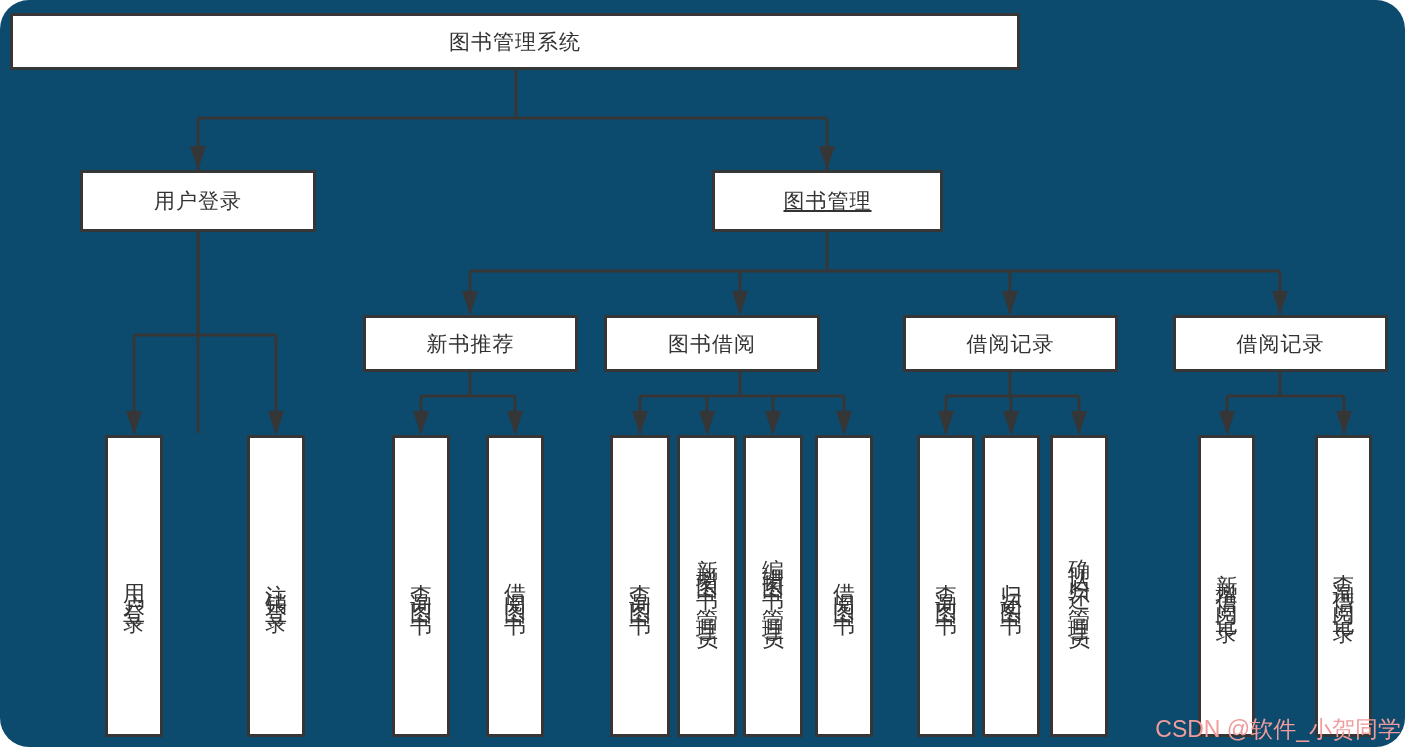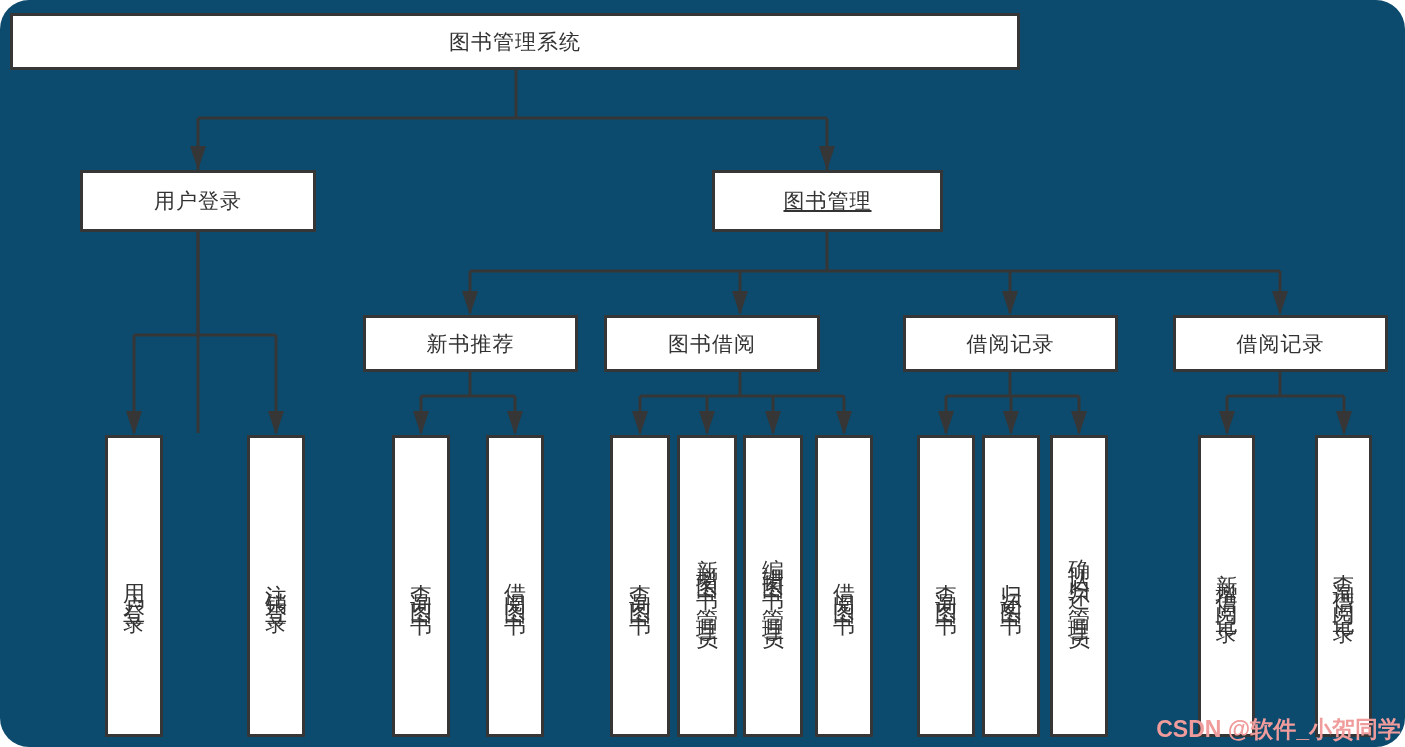--- a/index.html
+++ b/index.html
@@ -32,21 +32,20 @@
   }
   .leaf{top:435px;width:58px;height:302px;}
   .watermark{
     position:absolute;
     right:4px;bottom:2px;
     font-size:23px;
     color:#F09C9C;
     letter-spacing:0;
     z-index:2;
     white-space:nowrap;
-    font-weight:bold;
   }
 </style>
 </head>
 <body>
 
 <div class="canvas">
 
   <svg class="wires" width="1405" height="747" viewBox="0 0 1405 747">
     <g stroke="#363636" stroke-width="3" fill="none">
       <path d="M516 70 V118 M198 118 H827 M198 118 V433 M827 118 V170"></path>

